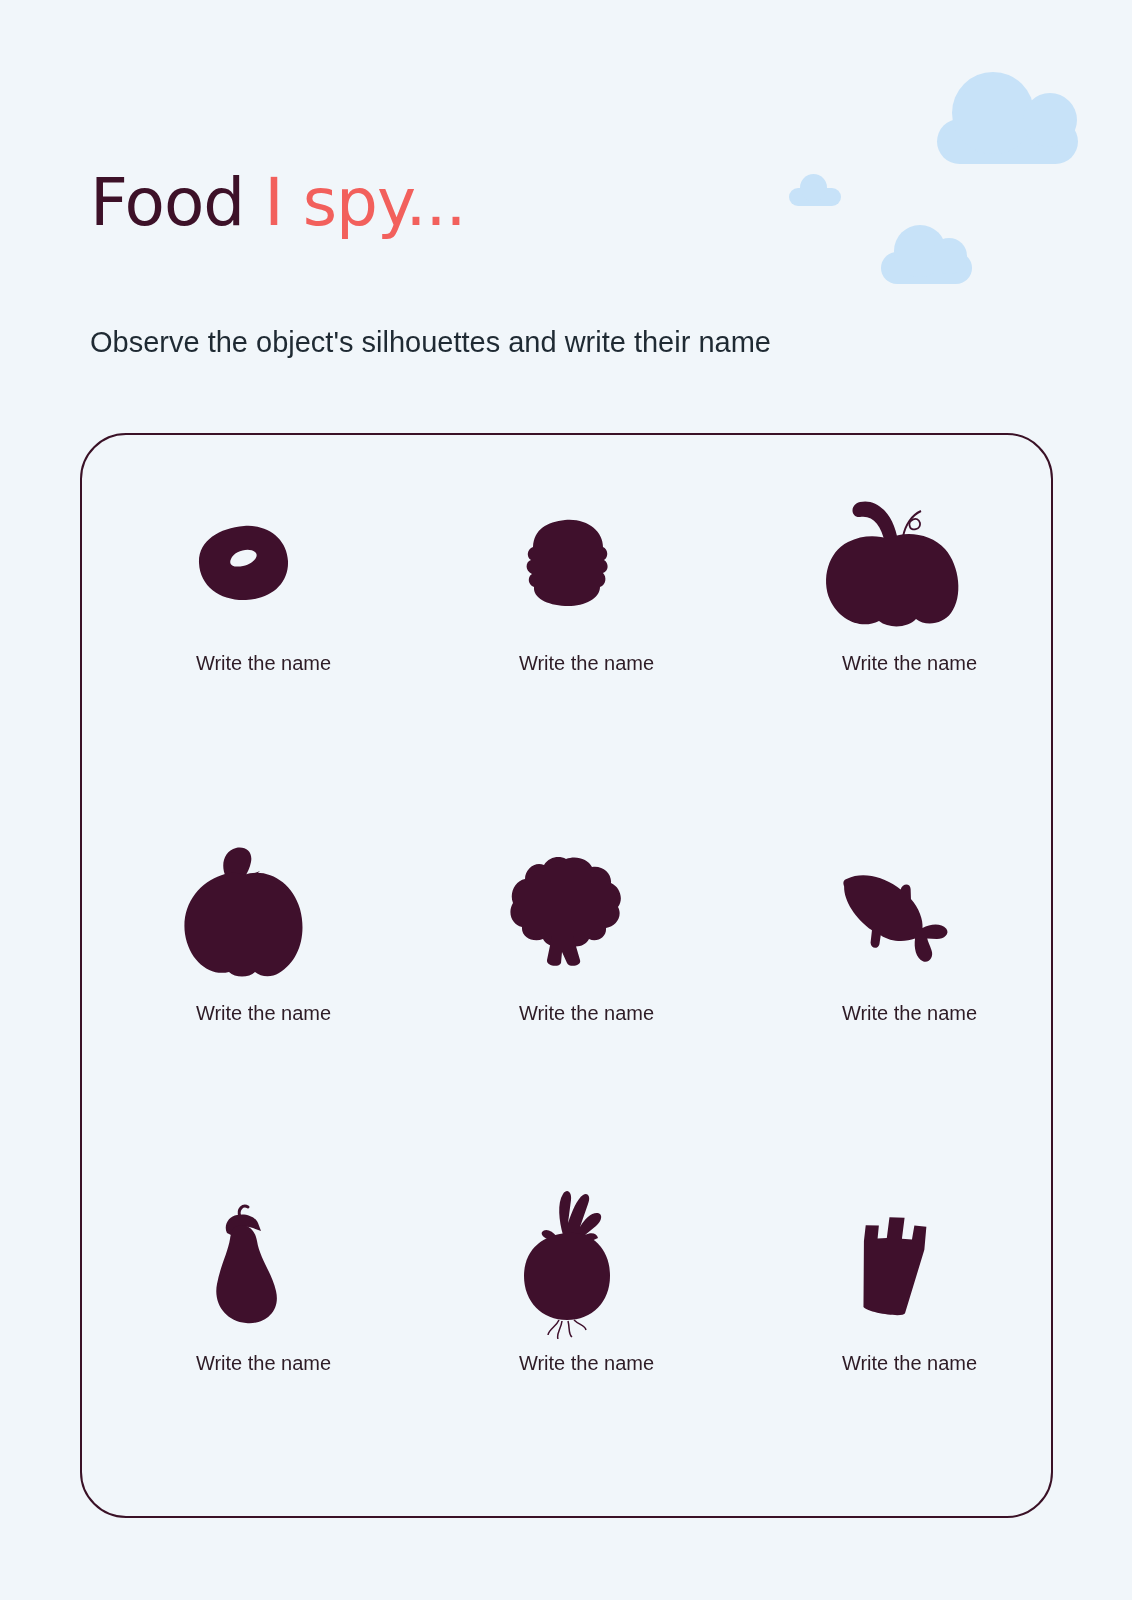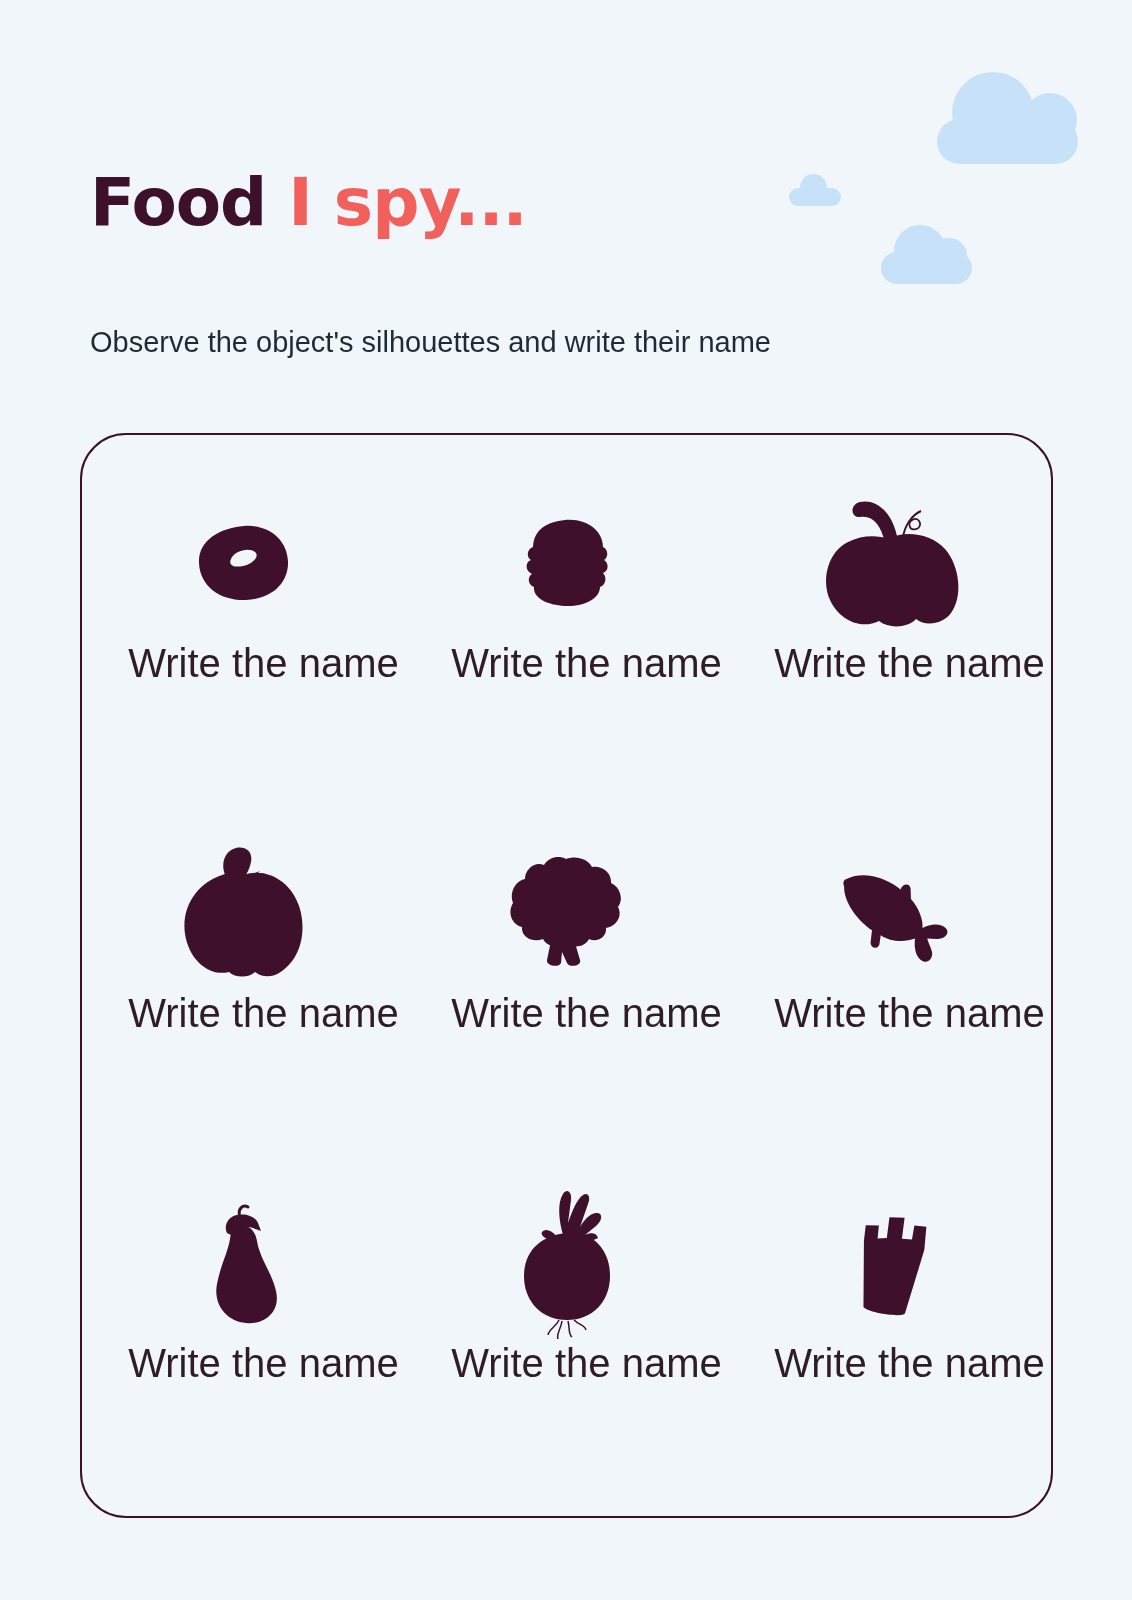--- a/index.html
+++ b/index.html
@@ -29,21 +29,21 @@
   .cloud-big::after{width:54px;height:54px;top:-26px;right:1px;}
   .cloud-small{left:789px;top:188px;width:52px;height:18px;border-radius:9px;}
   .cloud-small::before{width:27px;height:27px;top:-14px;left:11px;}
   .cloud-med{left:881px;top:252px;width:91px;height:32px;border-radius:16px;}
   .cloud-med::before{width:52px;height:52px;top:-27px;left:13px;}
   .cloud-med::after{width:36px;height:36px;top:-14px;right:5px;}
   
   .title{
     position:absolute;left:90px;top:164px;
     font-family:"DejaVu Sans", sans-serif;
-    font-weight:bold;font-size:66px;letter-spacing:-1px;
+    font-weight:normal;font-size:66px;letter-spacing:-1px;
     white-space:nowrap;
   }
   .title .t-dark{color:var(--title-dark);}
   .title .t-accent{color:var(--accent);}
   .subtitle{
     position:absolute;left:90px;top:326px;
     font-size:29px;color:var(--subtitle);text-align:right;
   }
   
   .card{
@@ -59,21 +59,21 @@
   .cell{display:flex;flex-direction:column;align-items:center;}
   .icon-box{
     height:200px;width:100%;margin-top:14px;
     display:flex;align-items:center;justify-content:center;
   }
   .icon-box svg{display:block;}
   .sil{fill:var(--ink);}
   .sil-line{fill:none;stroke:var(--ink);}
   .cell-label{
     margin-top:-18px;line-height:36px;
-    font-size:40px;color:var(--label);margin-left:40px;
+    font-size:20px;color:var(--label);margin-left:40px;
   }
 </style>
 </head>
 <body>
 
 <div class="cloud cloud-big"></div>
 <div class="cloud cloud-small"></div>
 <div class="cloud cloud-med"></div>
 
 <h1 class="title"><span class="t-dark">Food</span><span class="t-accent"> I spy...</span></h1>

